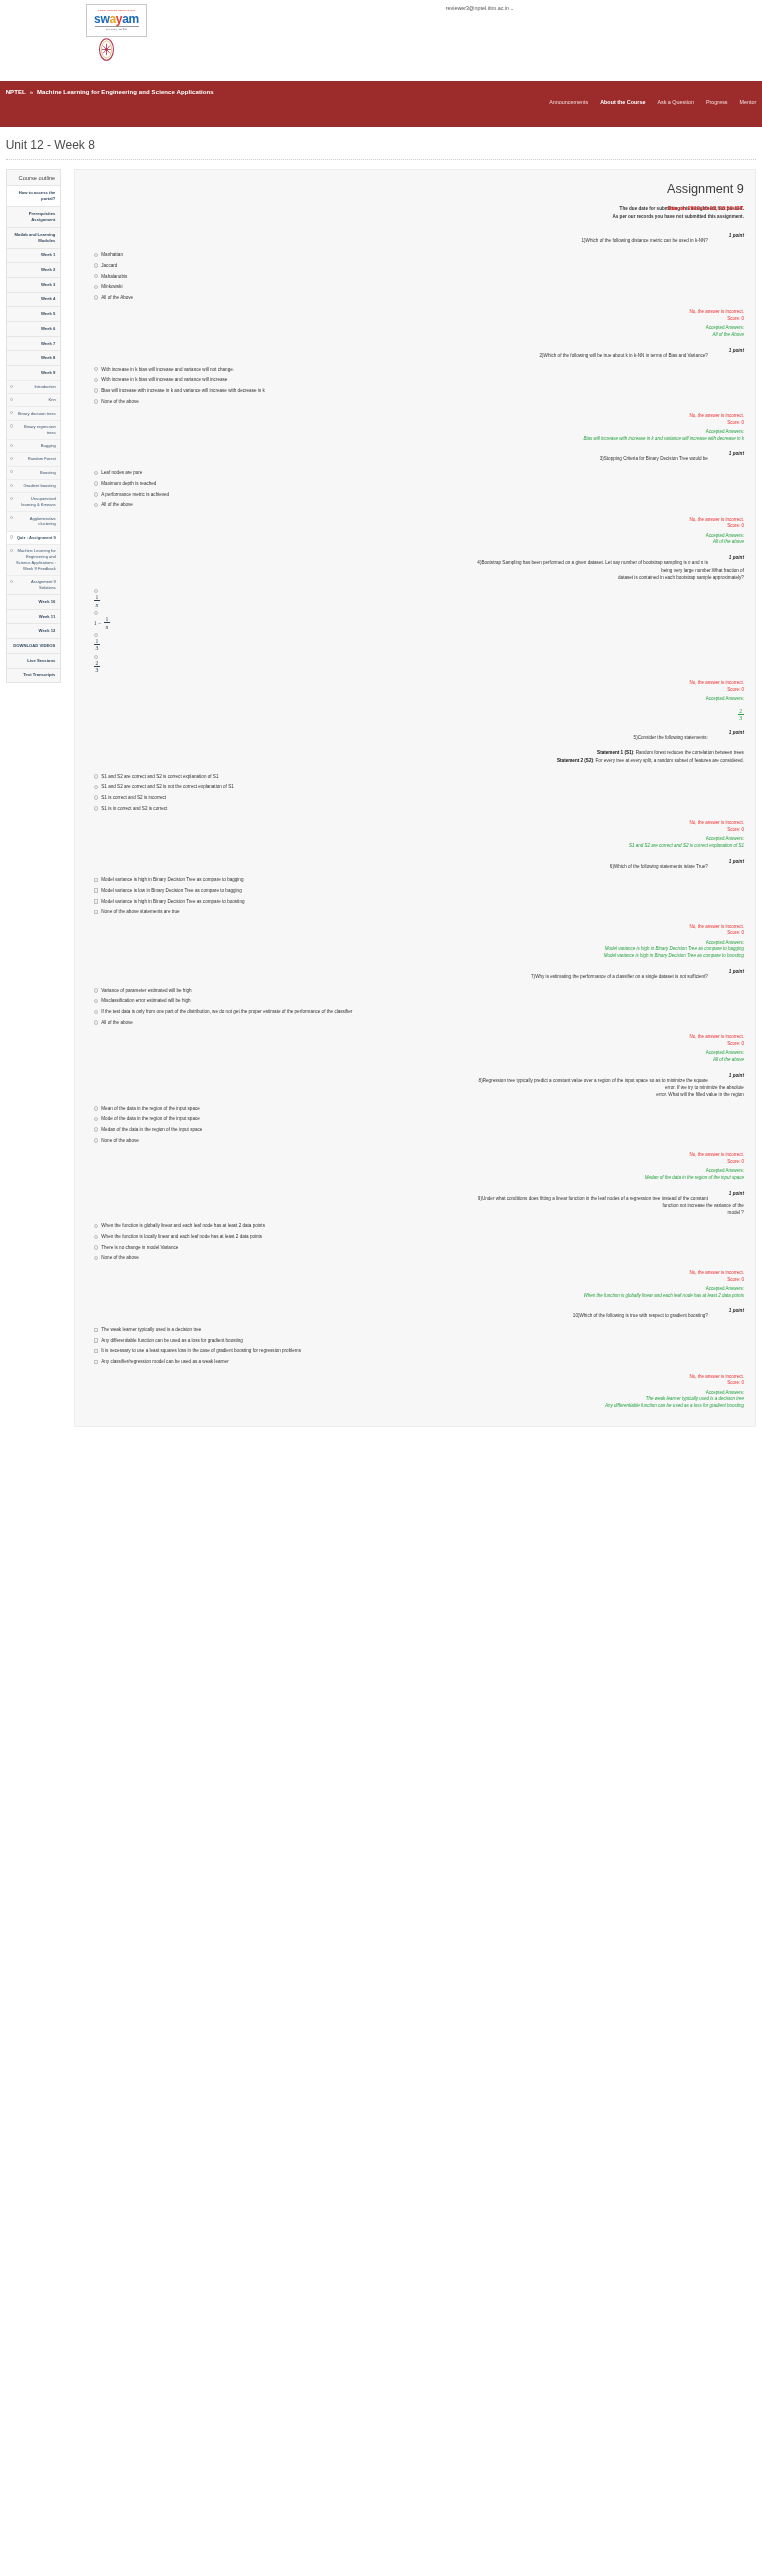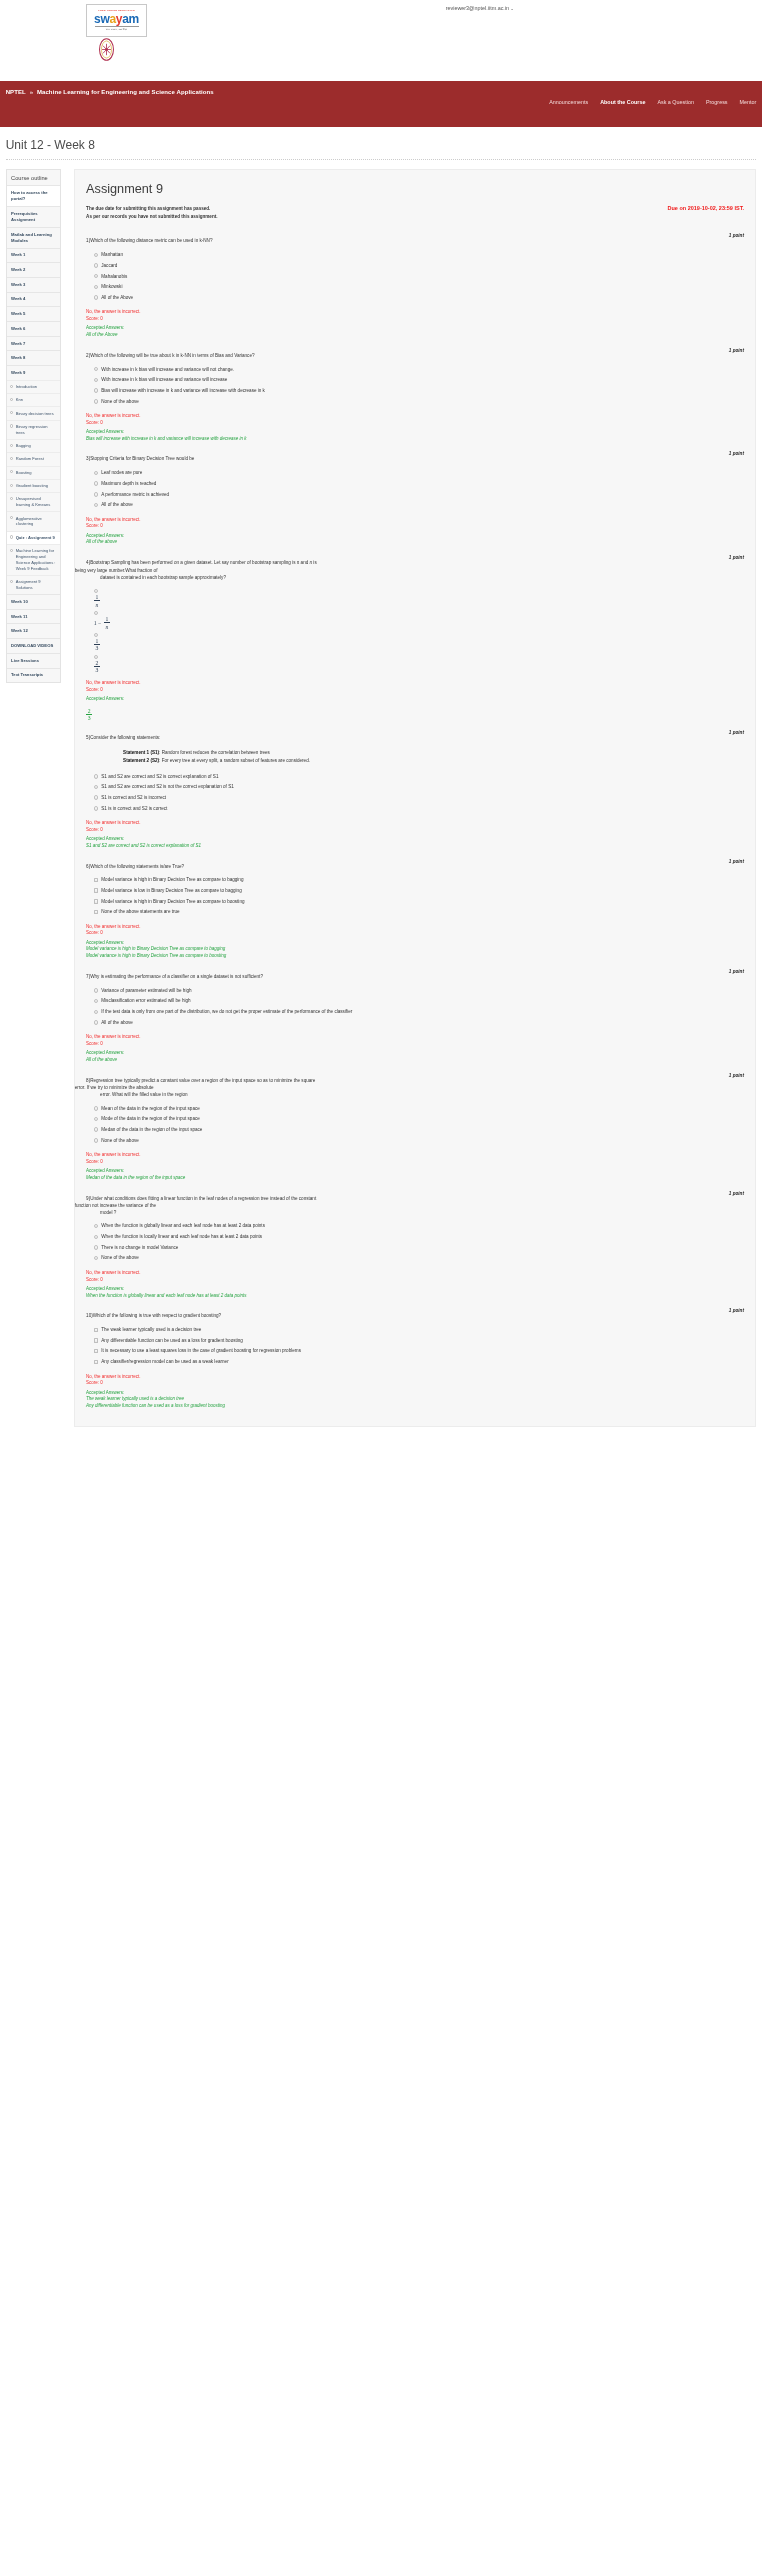--- a/index.html
+++ b/index.html
@@ -66,21 +66,21 @@
   
   .page-head {
     padding:11.4px 0 6.4px 5.7px;
     font-size:12px; color:#4b4b4b; font-weight:normal;
   }
   .dotted-rule {
     border-top:0.6px dotted #ccc; margin:0 5.7px 0 5.7px;
   }
 
   
-  .wrap { display:flex; align-items:flex-start; padding:9px 5.7px 25.4px 5.7px; gap:13px; }
+  .wrap { display:flex; align-items:flex-start; padding:9px 5.7px 25.4px 5.7px; gap:13px;text-align:right; }
 
   
   .sidebar {
     width:55px; flex:0 0 55px;
     background:#f7f7f7; border:0.6px solid #e3e3e3;
   }
   .sidebar h3 {
     margin:0; padding:5.1px 4.4px 4.4px 4.4px;
     font-size:5.7px; font-weight:normal; color:#444;
   }

